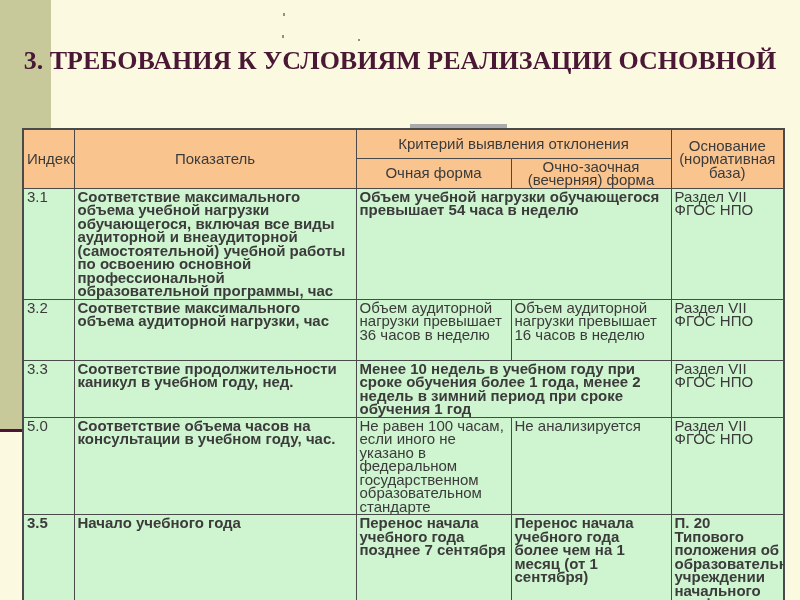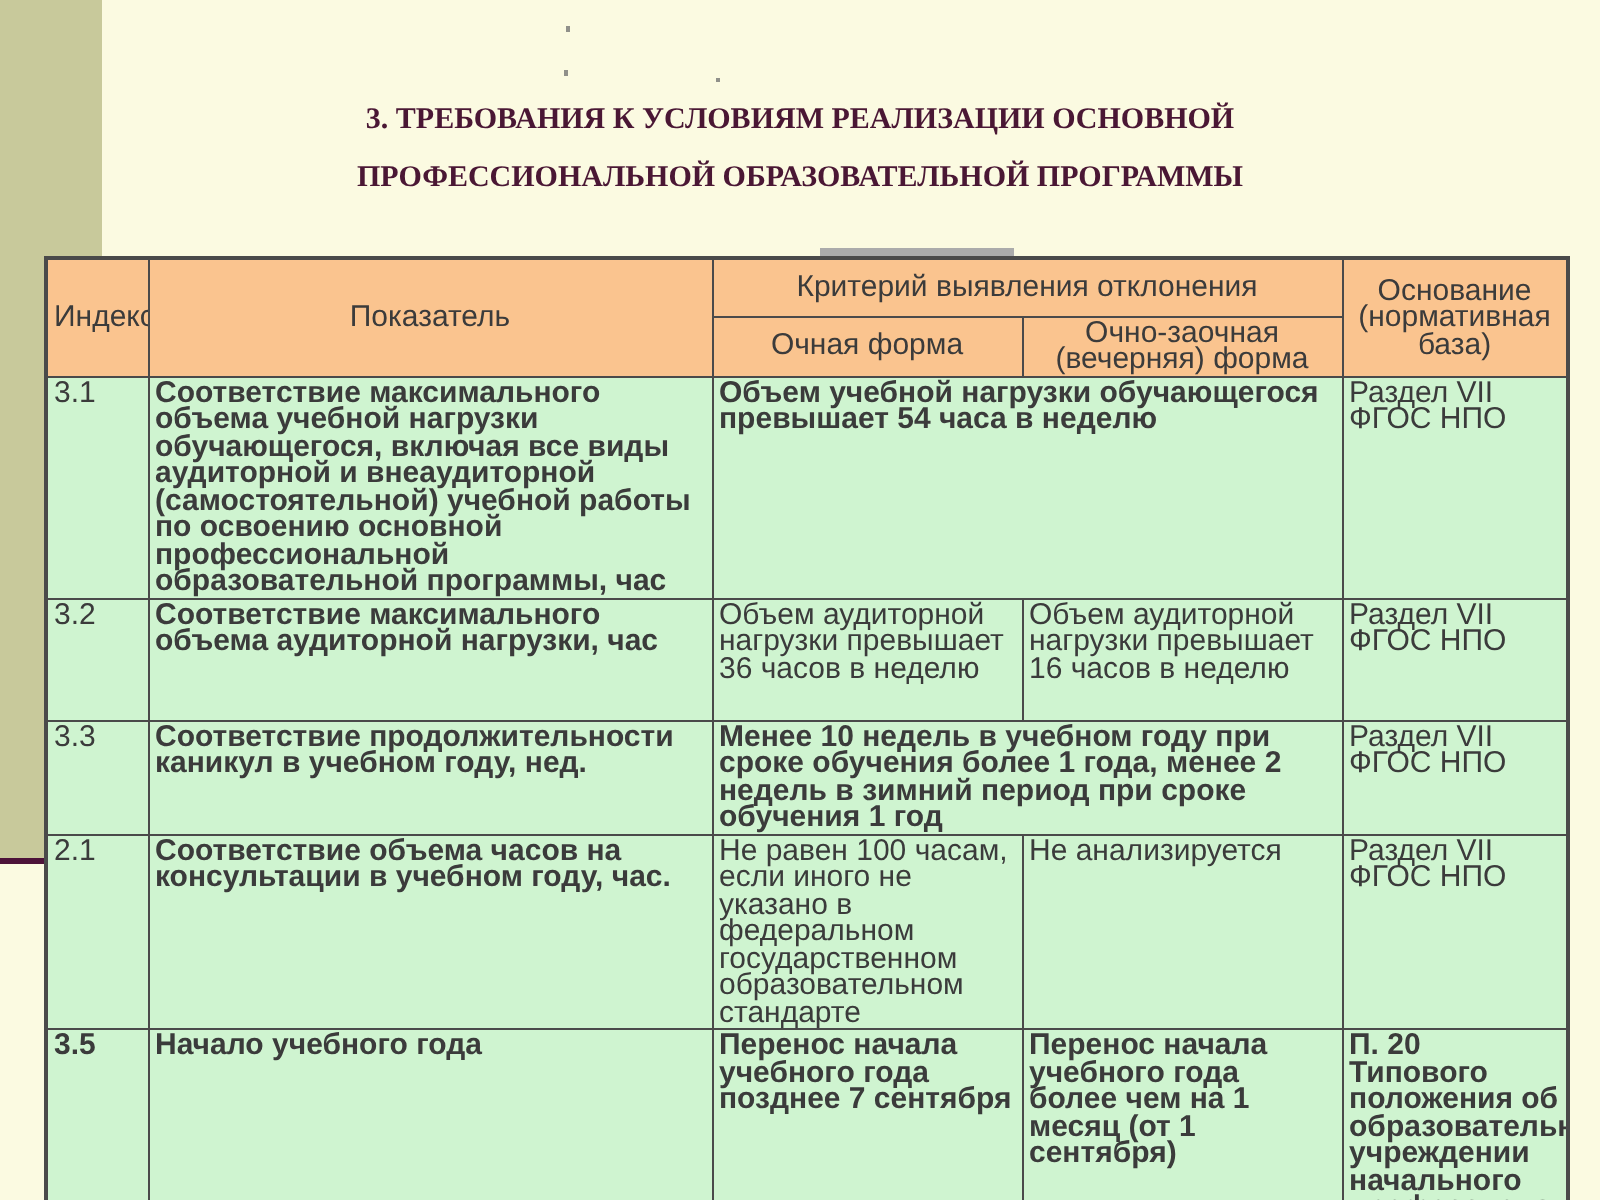--- a/index.html
+++ b/index.html
@@ -24,21 +24,21 @@
   .s3 { left:358px; top:39px; height:2px; }
   .gray-bar {
     position:absolute; left:410px; top:124px; width:97px; height:5px;
     background:var(--artifact-gray,#ABABAB);
   }
   .title {
     position:absolute; left:0; right:0; top:46px;
     text-align:center;
     font-family:"Liberation Serif", serif;
     font-weight:bold;
-    font-size:15px;
+    font-size:26px;
     line-height:29px;
     color:var(--title-text,#4A1734);
   }
   table.req-table {
     position:absolute; left:22px; top:128px; width:761px;
     border-collapse:collapse; table-layout:fixed;
     font-size:15px; line-height:13.5px;
     color:var(--cell-text,#3B3B3B);
     border:2px solid var(--border,#4A4A4A);
   }
@@ -75,21 +75,21 @@
 </head>
 <body>
 
 <div class="stripe"></div>
 <div class="stripe-underline"></div>
 <div class="speck s1"></div>
 <div class="speck s2"></div>
 <div class="speck s3"></div>
 <div class="gray-bar"></div>
 
-<h1 class="title"><span>3. ТРЕБОВАНИЯ К УСЛОВИЯМ РЕАЛИЗАЦИИ ОСНОВНОЙ</span><br><span>ПРОФЕССИОНАЛЬНОЙ ОБРАЗОВАТЕЛЬНОЙ ПРОГРАММЫ</span></h1>
+<h1 class="title"><span>3. ТРЕБОВАНИЯ К УСЛОВИЯМ РЕАЛИЗАЦИИ ОСНОВНОЙ</span><br></h1>
 
 <table class="req-table">
   <colgroup>
     <col class="c-index">
       <col class="c-indicator">
       <col class="c-full">
       <col class="c-evening">
       <col class="c-basis">
   </colgroup>
   <thead>
@@ -118,21 +118,21 @@
       <td>Объем аудиторной нагрузки превышает 16 часов в неделю</td>
       <td>Раздел VII ФГОС НПО</td>
     </tr>
     <tr class="r3">
       <td>3.3</td>
       <td class="just">Соответствие продолжительности каникул в учебном году, нед.</td>
       <td class="just" colspan="2">Менее 10 недель в учебном году при сроке обучения более 1 года, менее 2 недель в зимний период при сроке обучения 1 год</td>
       <td>Раздел VII ФГОС НПО</td>
     </tr>
     <tr class="r4">
-      <td>2.1</td>
+      <td>5.0</td>
       <td class="just">Соответствие объема часов на консультации в учебном году, час.</td>
       <td>Не равен 100 часам, если иного не указано в федеральном государственном образовательном стандарте</td>
       <td>Не анализируется</td>
       <td>Раздел VII ФГОС НПО</td>
     </tr>
     <tr class="r5">
       <td>3.5</td>
       <td>Начало учебного года</td>
       <td>Перенос начала учебного года позднее 7 сентября</td>
       <td>Перенос начала учебного года более чем на 1 месяц (от 1 сентября)</td>

